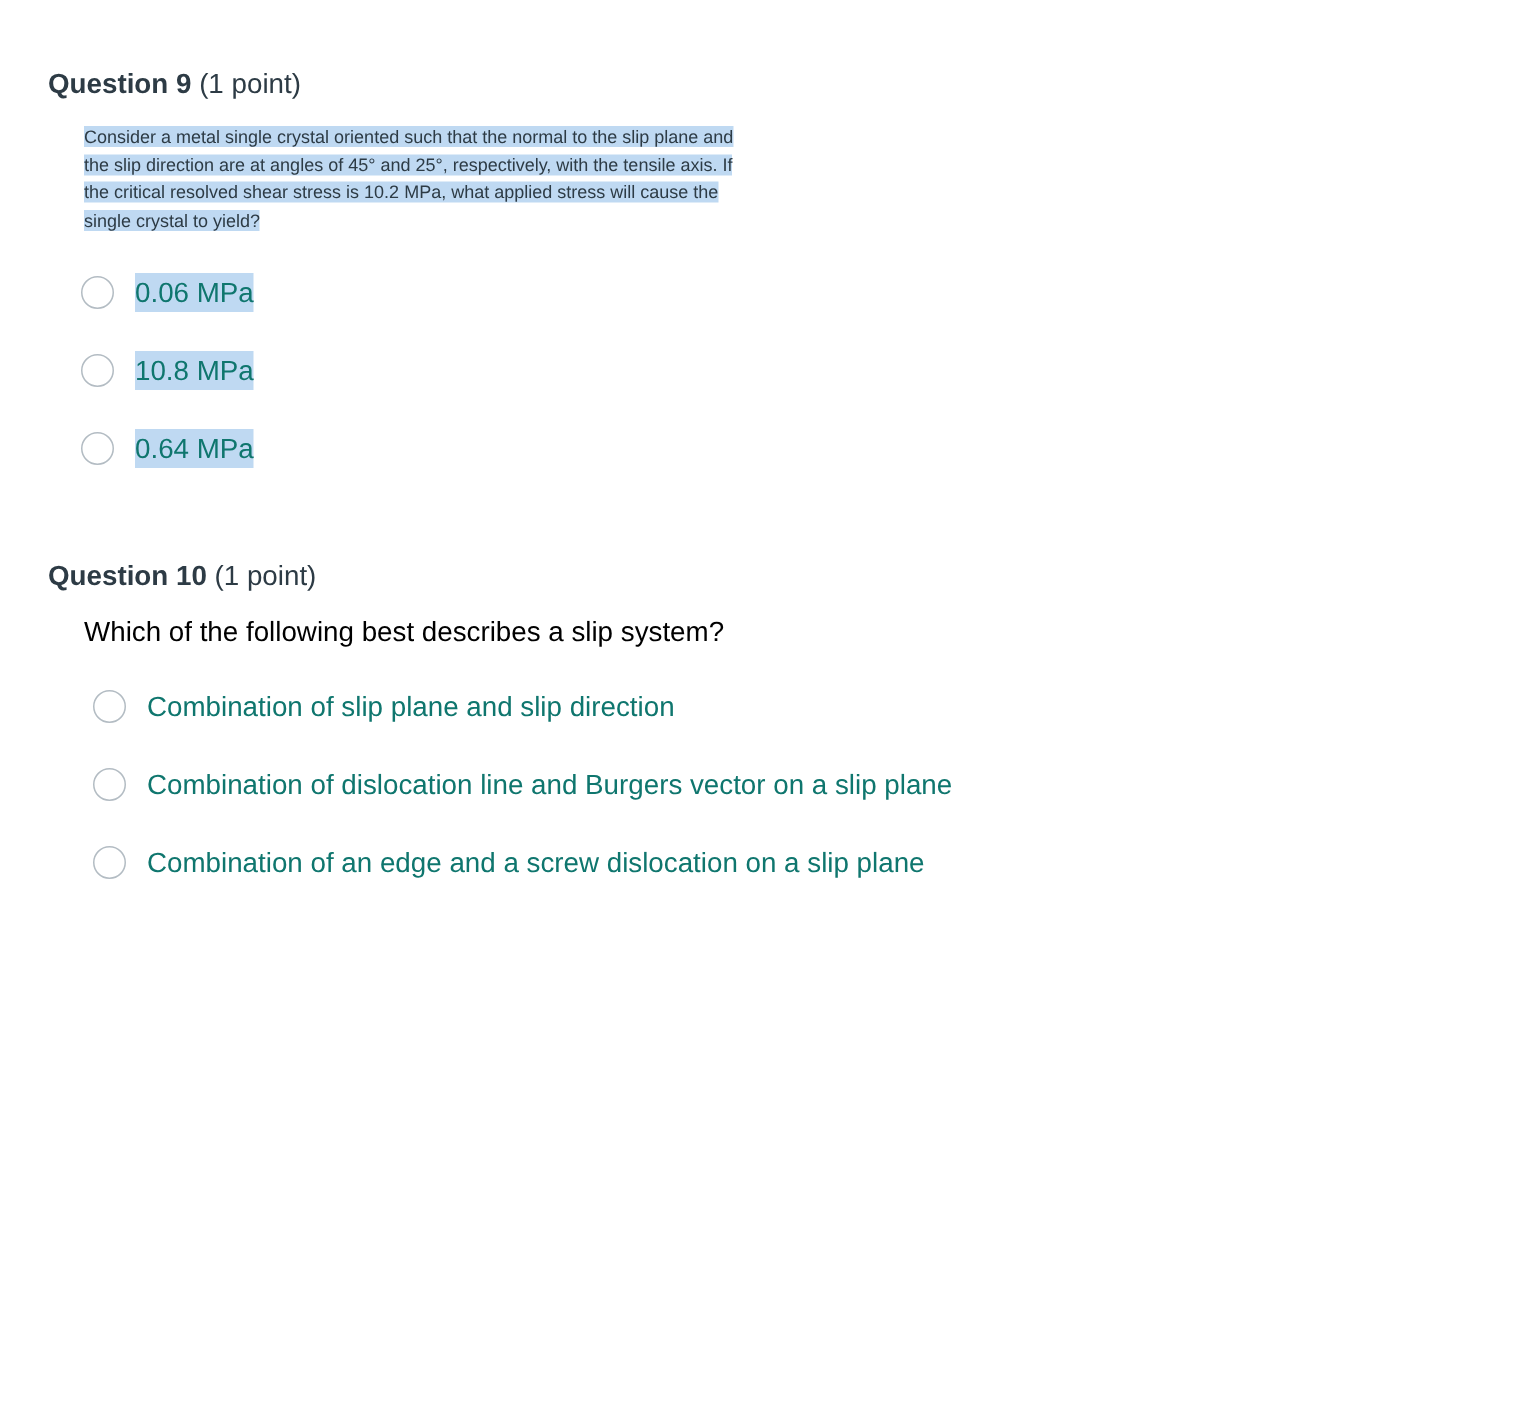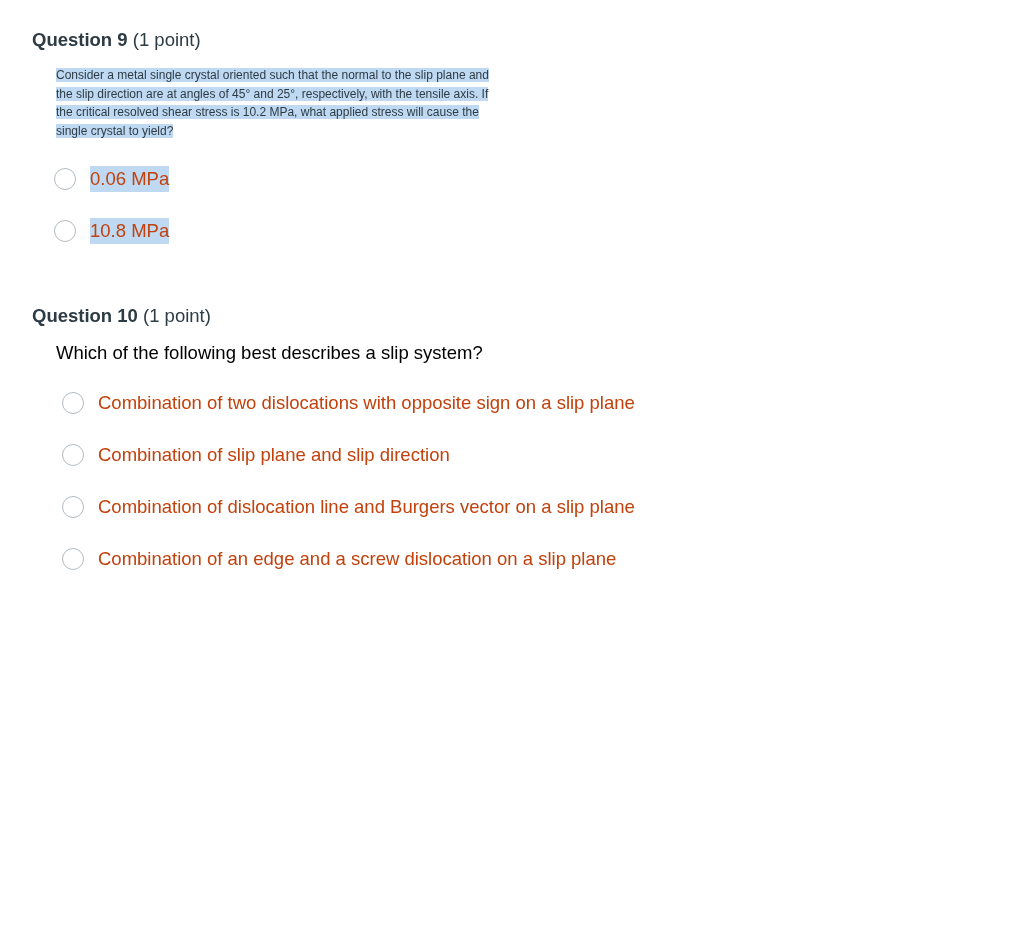--- a/index.html
+++ b/index.html
@@ -8,21 +8,21 @@
     background: #ffffff;
   }
   body {
     width: 1024px;
     height: 939px;
     font-family: "Liberation Sans", sans-serif;
     color: #2d3b45;
     overflow: hidden;
   }
   .page {
-    padding: 28px 32px 0 32px;
+    padding: 44px 32px 0 32px;
     box-sizing: border-box;
   }
   .question-block {
     margin-bottom: 0;
   }
   .q-header {
     font-size: 18.5px;
     line-height: 1.3;
     color: #2d3b45;
     margin-bottom: 14px;
@@ -65,21 +65,21 @@
     border: 1.6px solid #b3bcc3;
     border-radius: 50%;
     background: #fff;
     flex: 0 0 auto;
     margin-right: 14px;
     box-sizing: border-box;
   }
   .answer-label {
     font-size: 18.5px;
     line-height: 1.4;
-    color: #c2410c;
+    color: #0f766e;
   }
   .spacer-q10 {
     height: 34px;
   }
   .q10-text {
     margin-left: 24px;
     font-size: 18.5px;
     color: #000000;
   }
 </style>
@@ -102,37 +102,37 @@
 
     <div class="answers">
       <div class="answer-row">
         <span class="radio"></span>
         <span class="answer-label hl">0.06 MPa</span>
       </div>
       <div class="answer-row">
         <span class="radio"></span>
         <span class="answer-label hl">10.8 MPa</span>
       </div>
+      <div class="answer-row">
+        <span class="radio"></span>
+        <span class="answer-label hl">0.64 MPa</span>
+      </div>
     </div>
   </div>
 
   <div class="spacer-q10"></div>
 
   <div class="question-block">
     <div class="q-header">
       <span class="q-label">Question 10</span>
       <span class="q-points">(1 point)</span>
     </div>
     <div class="q10-text">Which of the following best describes a slip system?</div>
 
     <div class="answers indent2">
-      <div class="answer-row">
-        <span class="radio"></span>
-        <span class="answer-label">Combination of two dislocations with opposite sign on a slip plane</span>
-      </div>
       <div class="answer-row">
         <span class="radio"></span>
         <span class="answer-label">Combination of slip plane and slip direction</span>
       </div>
       <div class="answer-row">
         <span class="radio"></span>
         <span class="answer-label">Combination of dislocation line and Burgers vector on a slip plane</span>
       </div>
       <div class="answer-row">
         <span class="radio"></span>

